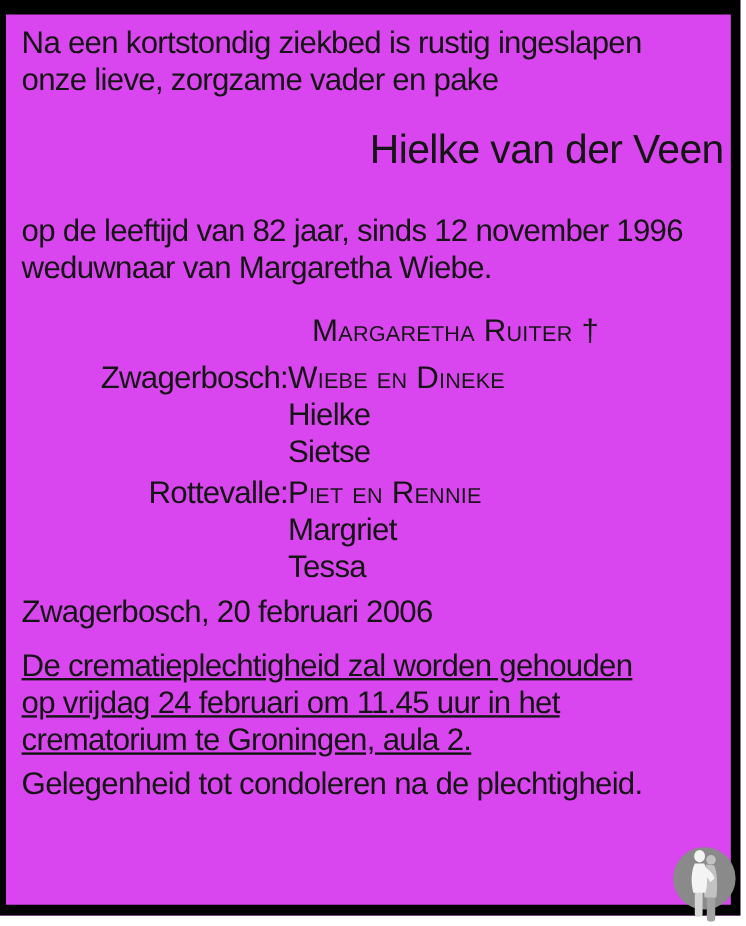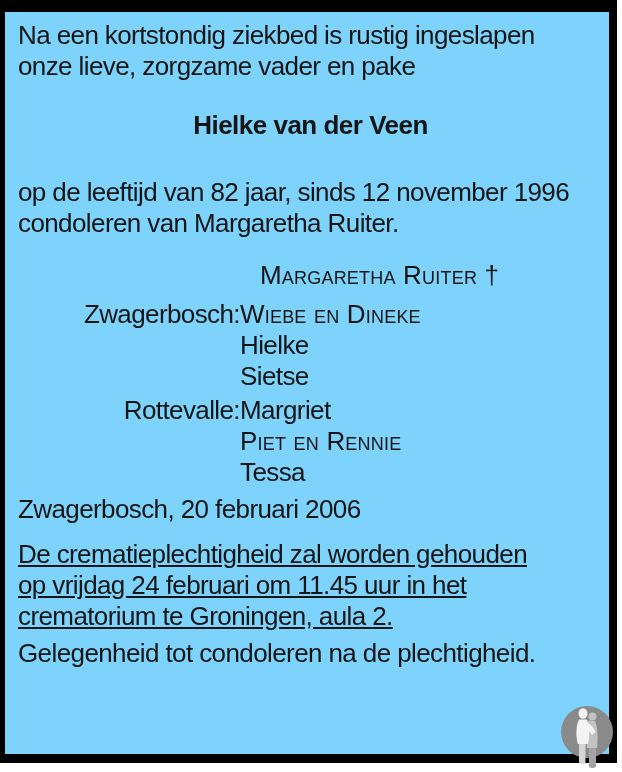--- a/index.html
+++ b/index.html
@@ -20,38 +20,38 @@
   .frame {
     position: absolute;
     left: 0;
     top: 0;
     width: 604px;   
     height: 742px;  
     border-style: solid;
     border-color: #000000;
     border-width: 12px 8px 9px 5px;
     box-sizing: content-box;
-    background: #7dd3fc;
+    background: #d946ef;
     overflow: hidden;
   }
   .content {
     position: relative;
     padding: 8px 6px 0 13px;
     color: #151515;
     font-size: 26px;
     line-height: 31px;
     letter-spacing: -0.6px;
   }
   .line { white-space: nowrap; }
   .title {
     margin-top: 23px;
-    font-size: 26px;
+    font-size: 34px;
     line-height: 40px;
-    font-weight: bold;
-    text-align: center;
+    font-weight: normal;
+    text-align: right;
     letter-spacing: -0.5px;
     white-space: nowrap;
   }
   .details { margin-top: 32px; }
   .smallcaps { font-variant: small-caps; letter-spacing: 0.2px; }
   .predeceased {
     margin-top: 21px;
     margin-left: 242px;
     white-space: nowrap;
   }
@@ -88,39 +88,39 @@
 
       <div>
         <div class="line">Na een kortstondig ziekbed is rustig ingeslapen</div>
         <div class="line">onze lieve, zorgzame vader en pake</div>
       </div>
 
       <div class="title">Hielke van der Veen</div>
 
       <div class="details">
         <div class="line">op de leeftijd van 82 jaar, sinds 12 november 1996</div>
-        <div class="line">condoleren van Margaretha Ruiter.</div>
+        <div class="line">weduwnaar van Margaretha Wiebe.</div>
       </div>
 
       <div class="predeceased smallcaps">Margaretha Ruiter †</div>
 
       <div class="family-group first">
         <div class="family-place">Zwagerbosch:</div>
         <div class="family-names">
           <div class="line smallcaps">Wiebe en Dineke</div>
           <div class="line">Hielke</div>
           <div class="line">Sietse</div>
         </div>
       </div>
 
       <div class="family-group second">
         <div class="family-place">Rottevalle:</div>
         <div class="family-names">
+          <div class="line smallcaps">Piet en Rennie</div>
           <div class="line">Margriet</div>
-          <div class="line smallcaps">Piet en Rennie</div>
           <div class="line">Tessa</div>
         </div>
       </div>
 
       <div class="dateplace line">Zwagerbosch, 20 februari 2006</div>
 
       <div class="correspondence">
       </div>
 
       <div class="ceremony">

